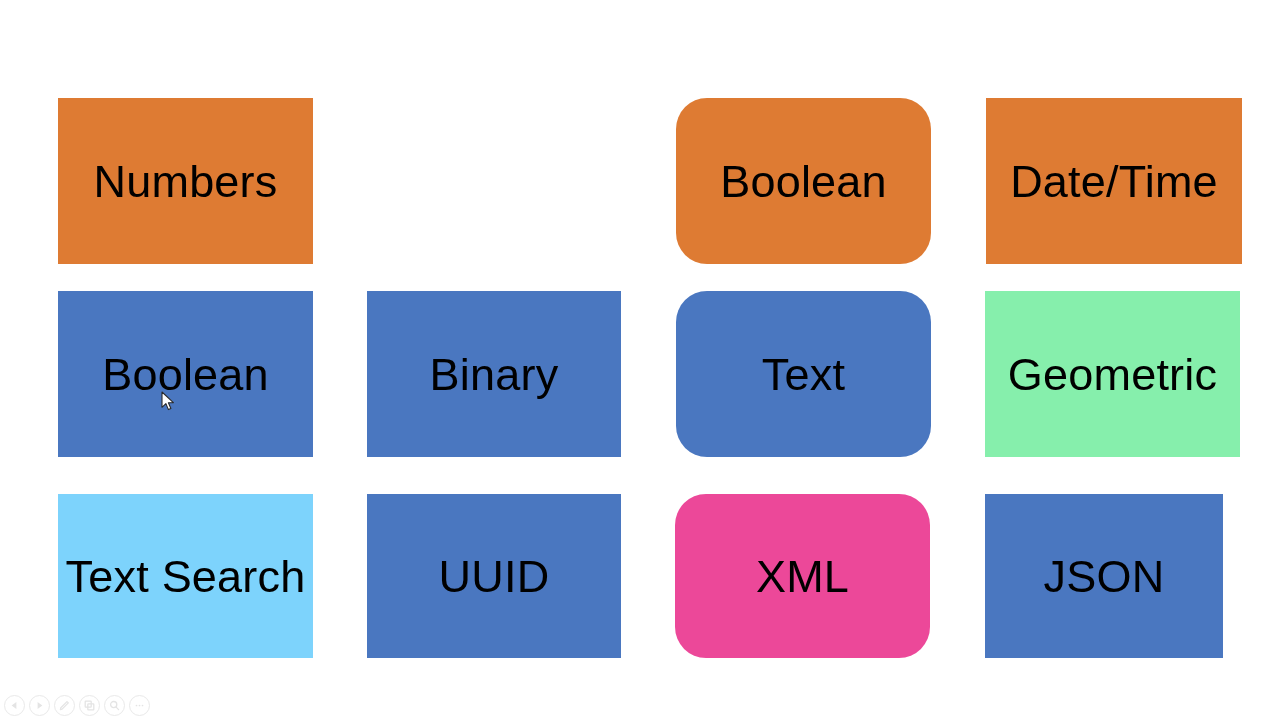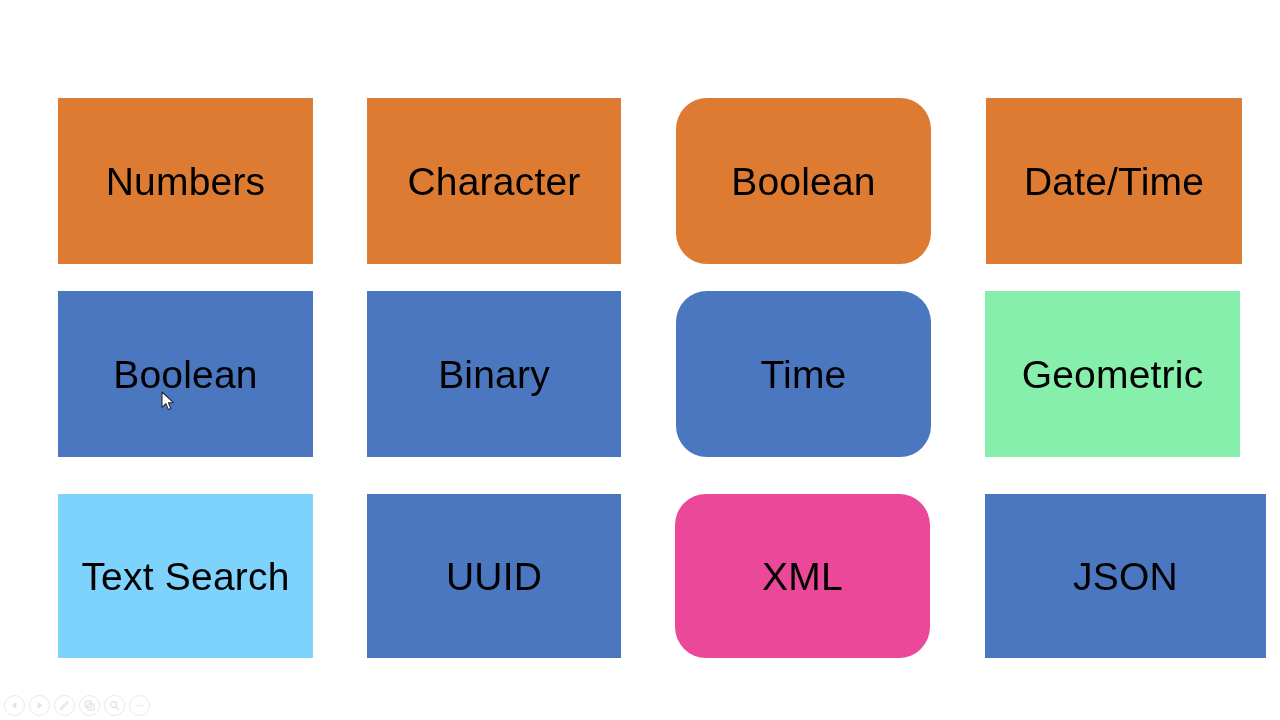--- a/index.html
+++ b/index.html
@@ -34,21 +34,21 @@
     color: #000000;
     font-family: "Liberation Sans", sans-serif;
     font-weight: 400;
     letter-spacing: 0.2px;
     line-height: 1;
     white-space: nowrap;
   }
 
   .card-label {
     display: block;
-    font-size: 39px;
+    font-size: 45px;
     color: #000000;
     text-align: right;
   }
 
   
   .r1 { background: #DE7B33; }
   
   .r2, .r3 { background: #4A77C0; }
 
   
@@ -56,21 +56,21 @@
   .c2 { left: 367px; width: 254px; }
   .c3 { left: 676px; width: 255px; border-radius: 31px; }
   .c4 { left: 986px; width: 256px; }
 
   .row1 { top: 98px;  height: 166px; }
   .row2 { top: 291px; height: 166px; }
   .row3 { top: 494px; height: 164px; }
 
   
   .c4.row2 { left: 985px; width: 255px; }
-  .c4.row3 { left: 985px; width: 281px; }
+  .c4.row3 { left: 985px; width: 238px; }
   .c3.row3 { left: 675px; width: 255px; }
 
   
   #presenter-toolbar {
     position: absolute;
     left: 4px;
     bottom: 4px;
     display: flex;
     align-items: center;
     gap: 4px;
@@ -117,38 +117,35 @@
   }
 </style>
 </head>
 <body>
 
 <div id="slide-canvas" style="background-color: rgb(255, 255, 255);">
 
   <div class="card r1 c1 row1" style="background-color: rgb(222, 123, 51);">
     <span class="card-label">Numbers</span>
   </div>
-  <div class="card r1 c2 row1" style="background-color: rgb(222, 123, 51);">
-    <span class="card-label">Character</span>
-  </div>
   <div class="card r1 c3 row1" style="background-color: rgb(222, 123, 51);">
     <span class="card-label">Boolean</span>
   </div>
   <div class="card r1 c4 row1" style="background-color: rgb(222, 123, 51);">
     <span class="card-label">Date/Time</span>
   </div>
 
   <div class="card r2 c1 row2" style="background-color: rgb(74, 119, 192);">
     <span class="card-label">Boolean</span>
   </div>
   <div class="card r2 c2 row2" style="background-color: rgb(74, 119, 192);">
     <span class="card-label">Binary</span>
   </div>
   <div class="card r2 c3 row2" style="background-color: rgb(74, 119, 192);">
-    <span class="card-label">Time</span>
+    <span class="card-label">Text</span>
   </div>
   <div class="card r2 c4 row2" style="background-color: #86efac;">
     <span class="card-label">Geometric</span>
   </div>
 
   <div class="card r3 c1 row3" style="background-color: #7dd3fc;">
     <span class="card-label">Text Search</span>
   </div>
   <div class="card r3 c2 row3" style="background-color: rgb(74, 119, 192);">
     <span class="card-label">UUID</span>

